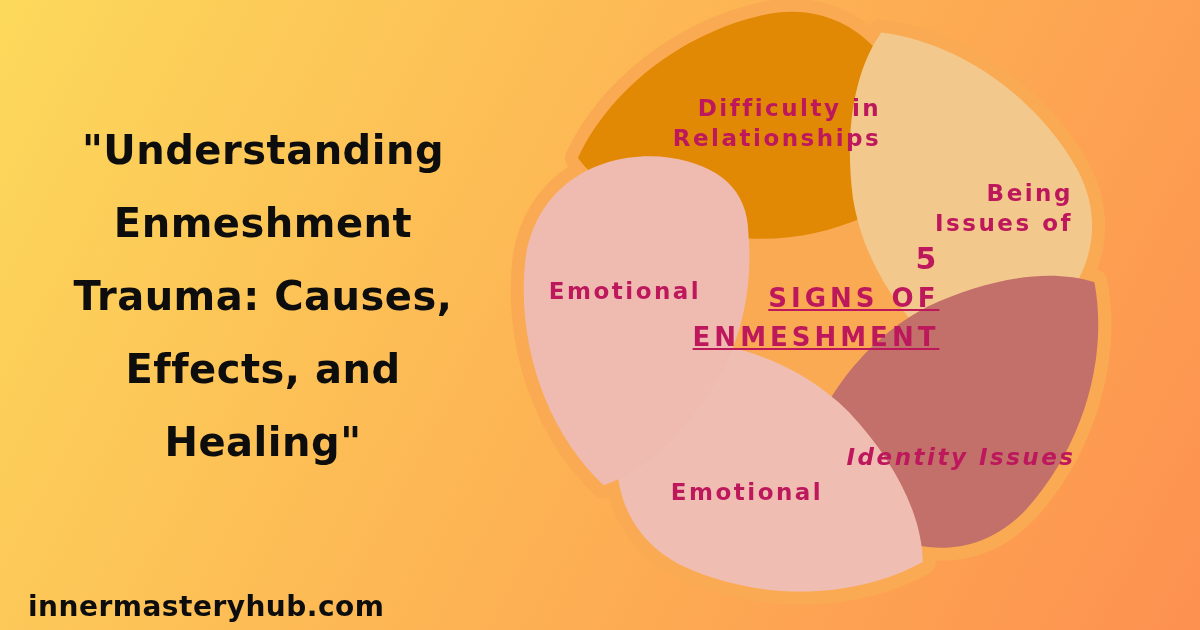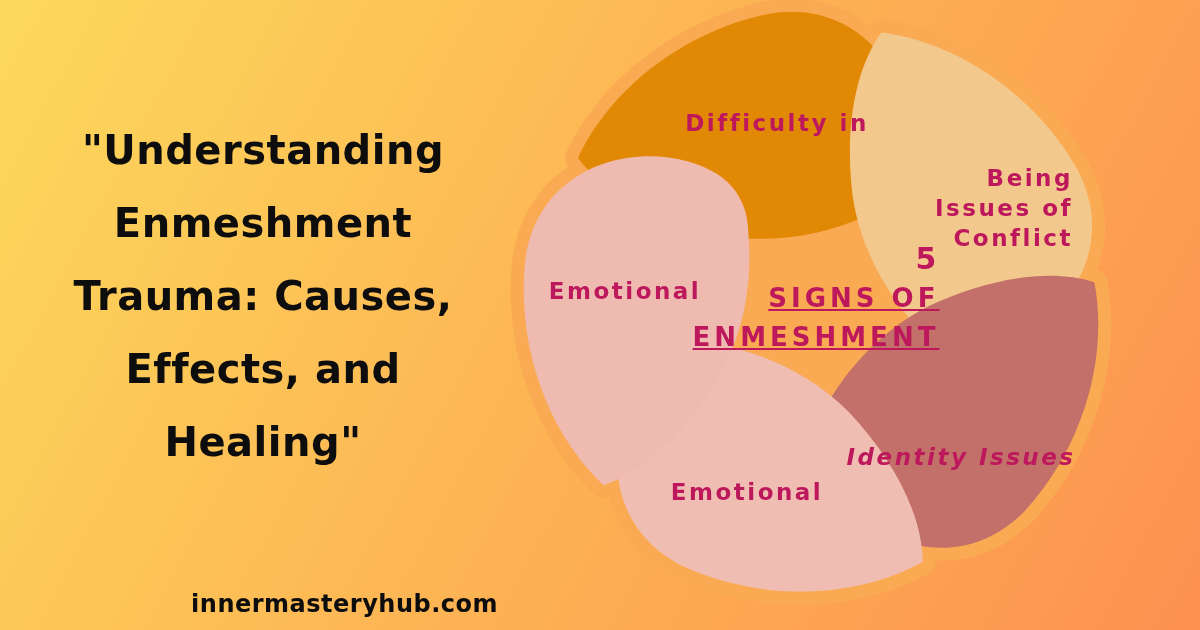--- a/index.html
+++ b/index.html
@@ -4,22 +4,22 @@
 <style>
   html,body{margin:0;padding:0;}
   body{
     width:1200px;height:630px;overflow:hidden;position:relative;
     background:linear-gradient(118deg,#FCD95B 0%,#FDB554 48%,#FD9150 100%);
     font-family:"DejaVu Sans","Liberation Sans",sans-serif;
     color:#0d0d0d;
   }
   .hero{position:absolute;left:28px;top:114px;width:470px;text-align:center;z-index:3;}
   .hero-line{font-size:40px;font-weight:700;line-height:73px;letter-spacing:.5px;white-space:nowrap;}
-  .site{position:absolute;left:28px;top:590px;width:470px;text-align:right;
-        font-size:24px;font-weight:700;letter-spacing:.5px;z-index:3;}
+  .site{position:absolute;left:28px;top:590px;width:470px;text-align:left;
+        font-size:28px;font-weight:700;letter-spacing:.5px;z-index:3;}
   svg.swirl{position:absolute;left:496px;top:-16px;width:640px;height:660px;z-index:1;}
   .halo{fill:#FAAA52;stroke:#FAAA52;stroke-width:26;stroke-linejoin:round;stroke-linecap:round;}
   .centerfill{fill:#FAAA52;}
   .label{position:absolute;transform:translate(-50%,-50%);text-align:right;z-index:2;color:#be185d;}
   .label .ln{font-size:23px;font-weight:700;letter-spacing:2.5px;line-height:30px;white-space:nowrap;}
   .lbl-difficulty{left:777px;top:123px;}
   .lbl-being{left:1004px;top:208px;}
   .lbl-identity{left:961px;top:457px;font-style:italic;}
   .lbl-unhealthy{left:747px;top:492px;}
   .lbl-emotional{left:625px;top:291px;}
@@ -63,26 +63,26 @@
     <use href="#petal" transform="rotate(0)" fill="#E18905"></use>
     <use href="#petal" transform="rotate(72)" fill="#F3C88D"></use>
     <use href="#petal" transform="rotate(144)" fill="#C27069"></use>
     <use href="#petal" transform="rotate(216)" fill="#F0BDB2"></use>
     <use href="#petal" transform="rotate(288)" fill="#EFBBB1"></use>
   </g>
 </svg>
 
 <div class="label lbl-difficulty">
   <div class="ln">Difficulty in</div>
+  <div class="ln">Relationships</div>
 </div>
 
 <div class="label lbl-being">
   <div class="ln">Being</div>
   <div class="ln">Issues of</div>
-  <div class="ln">Conflict</div>
 </div>
 
 <div class="label lbl-identity">
   <div class="ln">Identity Issues</div>
 </div>
 
 <div class="label lbl-unhealthy">
   <div class="ln">Emotional</div>
 </div>
 

